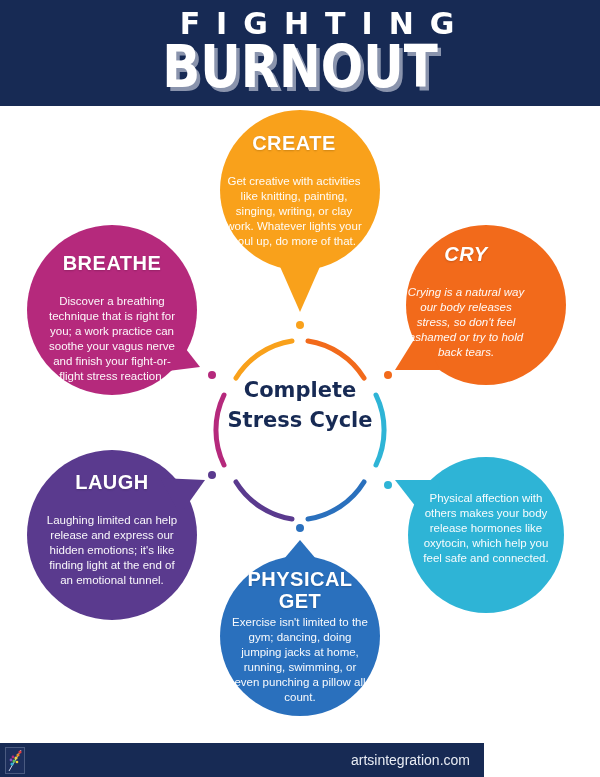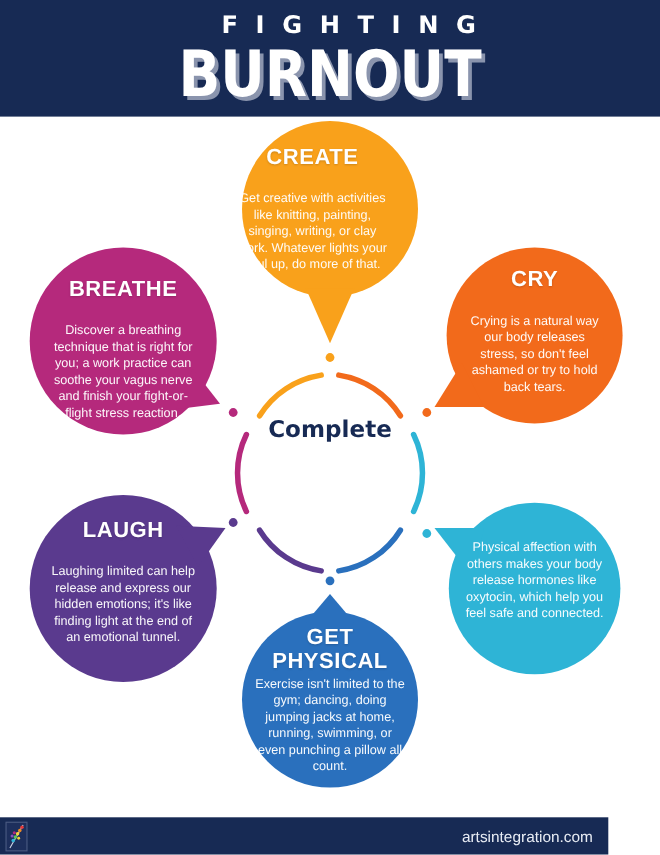--- a/index.html
+++ b/index.html
@@ -6,32 +6,32 @@
   html, body { width: 600px; height: 777px; background: #ffffff; overflow: hidden; }
   body { position: relative; font-family: "Liberation Sans", sans-serif; }
 
   .header {
     position: absolute; left: 0; top: 0; width: 600px; height: 106px;
     background: #172a54; text-align: center; color: #fff;
   }
   .header .sub {
     position: absolute; left: 0; right: 0; top: 9px;
     font-family: "DejaVu Sans", sans-serif; font-weight: bold;
-    font-size: 22px; letter-spacing: 16px; padding-left: 24px; line-height: 30px; margin-left: 26px;
+    font-size: 30px; letter-spacing: 16px; padding-left: 24px; line-height: 30px; margin-left: 26px;
   }
   .header .main {
     position: absolute; left: 0; right: 0; top: 36px;
     font-family: "DejaVu Sans", sans-serif; font-weight: bold;
     font-size: 58px; line-height: 62px; letter-spacing: 0px;
     transform: scaleX(0.86); transform-origin: center;
     text-shadow: 4px 4px 0 #8a94ad;
   }
 
   .footer {
-    position: absolute; left: 0; top: 743px; width: 553px; height: 34px;
+    position: absolute; left: 0; top: 743px; width: 484px; height: 34px;
     background: #172a54;
   }
   .footer .logo {
     position: absolute; left: 5px; top: 4px; width: 20px; height: 27px;
     border: 1px solid #4a5a80; background: #1d2f5c;
   }
   .footer .url {
     position: absolute; right: 14px; top: 9px; color: #e8ecf4;
     font-family: "Liberation Sans", sans-serif; font-size: 14px; line-height: 16px;
   }
@@ -110,39 +110,40 @@
   <circle cx="300" cy="325" r="4" fill="#f9a11b"></circle>
   <circle cx="388" cy="375" r="4" fill="#f26a1b"></circle>
   <circle cx="388" cy="485" r="4" fill="#2eb4d6"></circle>
   <circle cx="300" cy="528" r="4" fill="#2a70bd"></circle>
   <circle cx="212" cy="475" r="4" fill="#5a3a8e"></circle>
   <circle cx="212" cy="375" r="4" fill="#b5297c"></circle>
 </svg>
 
 <div class="center-text">
   <div>Complete</div>
+  <div>Stress Cycle</div>
 </div>
 
-<div class="bubble-text" style="left:212px; top:132px; width:144px;">
+<div class="bubble-text" style="left:222px; top:132px; width:144px;">
   <div class="title">CREATE</div>
   <div class="body">Get creative with activities like knitting, painting, singing, writing, or clay work. Whatever lights your soul up, do more of that.</div>
 </div>
 
-<div class="bubble-text" style="left:424px; top:243px; width:124px;">
+<div class="bubble-text" style="left:404px; top:243px; width:124px;font-style:italic;">
   <div class="title">CRY</div>
   <div class="body">Crying is a natural way our body releases stress, so don't feel ashamed or try to hold back tears.</div>
 </div>
 
 <div class="bubble-text" style="left:418px; top:471px; width:136px;">
   <div class="body">Physical affection with others makes your body release hormones like oxytocin, which help you feel safe and connected.</div>
 </div>
 
 <div class="bubble-text" style="left:230px; top:568px; width:140px;">
+  <div class="title">PHYSICAL</div>
   <div class="title">GET</div>
-  <div class="title">PHYSICAL</div>
   <div class="body" style="margin-top:3px;">Exercise isn't limited to the gym; dancing, doing jumping jacks at home, running, swimming, or even punching a pillow all count.</div>
 </div>
 
 <div class="bubble-text" style="left:42px; top:471px; width:140px;">
   <div class="title">LAUGH</div>
   <div class="body">Laughing limited can help release and express our hidden emotions; it's like finding light at the end of an emotional tunnel.</div>
 </div>
 
 <div class="bubble-text" style="left:42px; top:252px; width:140px;">
   <div class="title">BREATHE</div>

